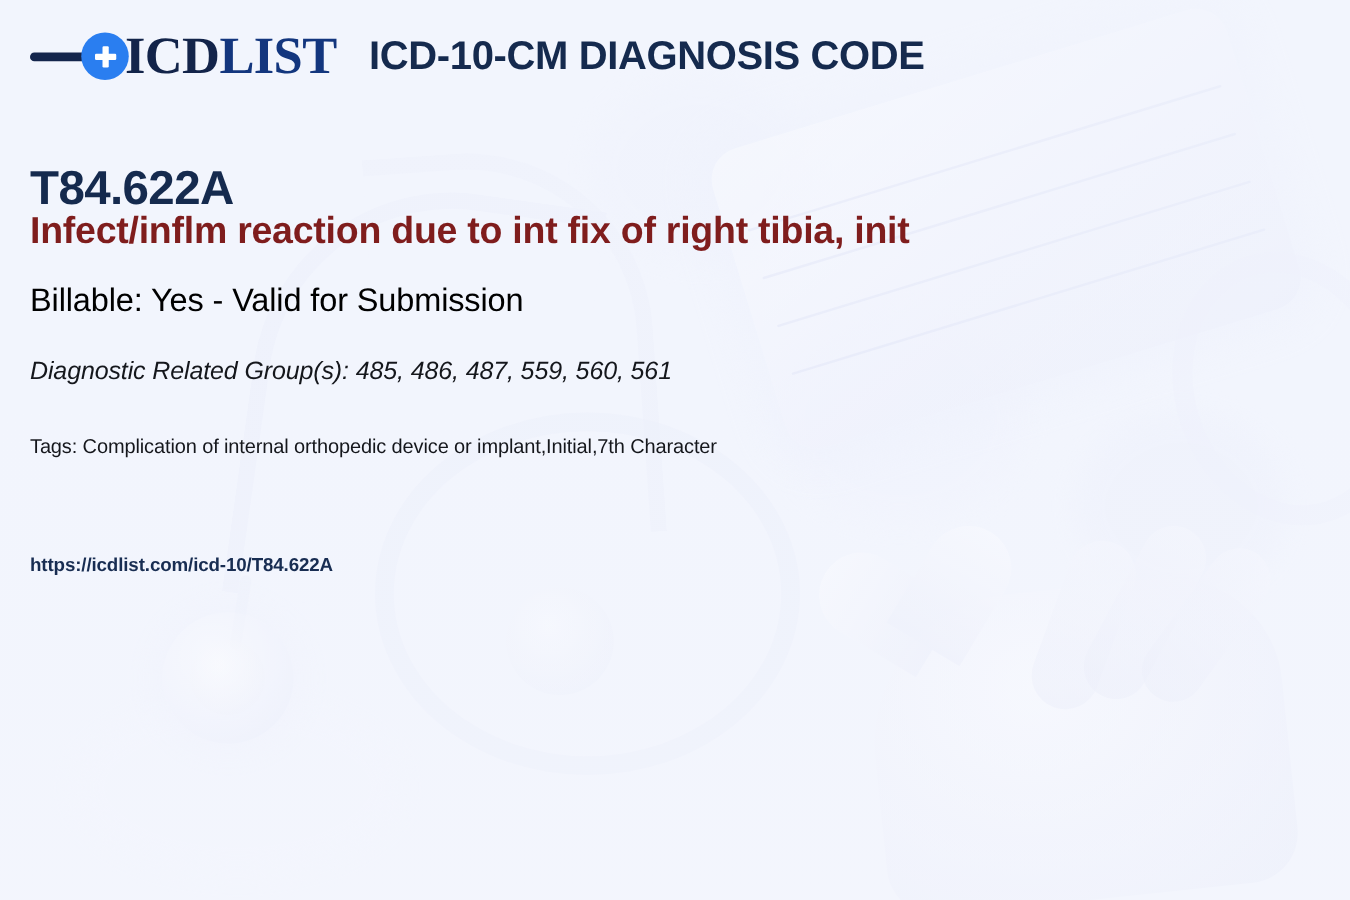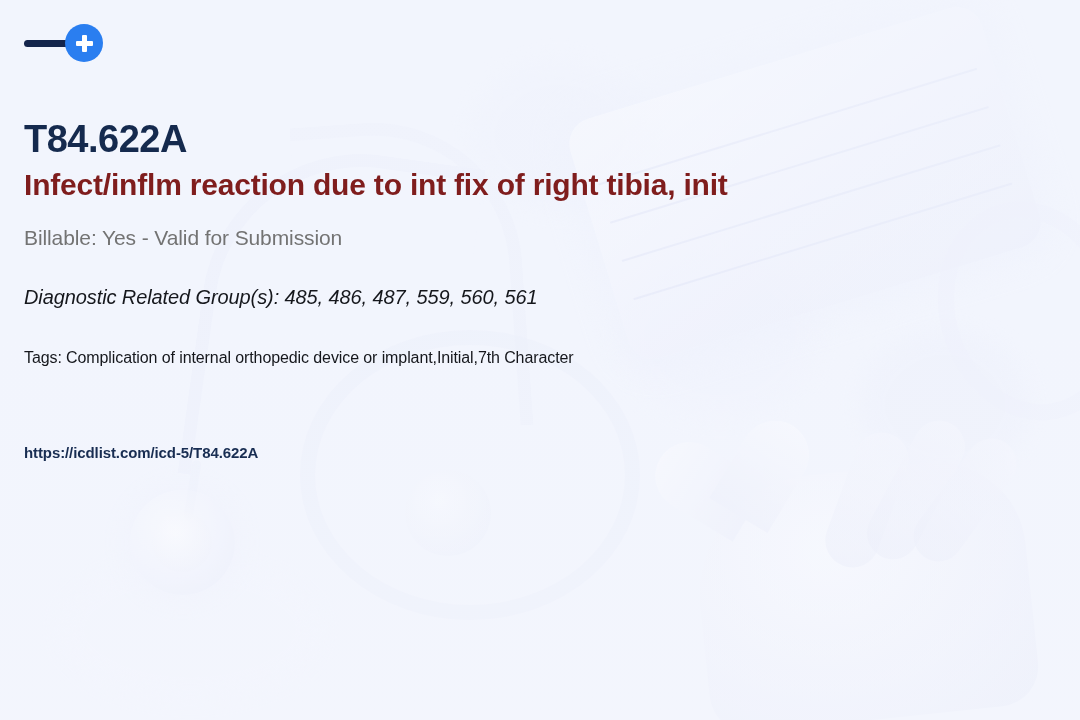--- a/index.html
+++ b/index.html
@@ -228,21 +228,21 @@
     font-weight: bold;
     color: #152a4e;
     letter-spacing: -0.3px;
     line-height: 1;
     padding-bottom: 2px;
   }
 
   
   .code {
     position: absolute;
-    top: 120px;
+    top: 132px;
     left: 24px;
     font-size: 38px;
     font-weight: bold;
     color: #152a4e;
     letter-spacing: -0.5px;
     line-height: 1;
   }
   .description {
     position: absolute;
     top: 167px;
@@ -250,23 +250,23 @@
     font-size: 30px;
     font-weight: bold;
     color: #7f1d1d;
     letter-spacing: -0.2px;
     line-height: 1.2;
   }
   .billable {
     position: absolute;
     top: 225px;
     left: 24px;
-    font-size: 21px;
+    font-size: 26px;
     font-weight: normal;
-    color: #737373;
+    color: #000000;
     letter-spacing: -0.1px;
     line-height: 1.2;
   }
   .drg {
     position: absolute;
     top: 285px;
     left: 24px;
     font-size: 20px;
     color: #15171c;
     letter-spacing: -0.1px;
@@ -329,24 +329,28 @@
 
   <div class="content">
 
     <div class="header">
       <div class="logo">
         <div class="logo-dash"></div>
         <div class="logo-circle">
           <span class="logo-plus-h"></span>
           <span class="logo-plus-v"></span>
         </div>
+        <div class="logo-word">
+          <span class="logo-icd">ICD</span><span class="logo-list">LIST</span>
+        </div>
       </div>
+      <div class="header-title">ICD-10-CM DIAGNOSIS CODE</div>
     </div>
 
     <div class="code">T84.622A</div>
     <div class="description">Infect/inflm reaction due to int fix of right tibia, init</div>
     <div class="billable">Billable: Yes - Valid for Submission</div>
     <div class="drg">Diagnostic Related Group(s): 485, 486, 487, 559, 560, 561</div>
     <div class="tags">Tags: Complication of internal orthopedic device or implant,Initial,7th Character</div>
-    <div class="url">https://icdlist.com/icd-5/T84.622A</div>
+    <div class="url">https://icdlist.com/icd-10/T84.622A</div>
 
   </div>
 </div>
 
 </body></html>

